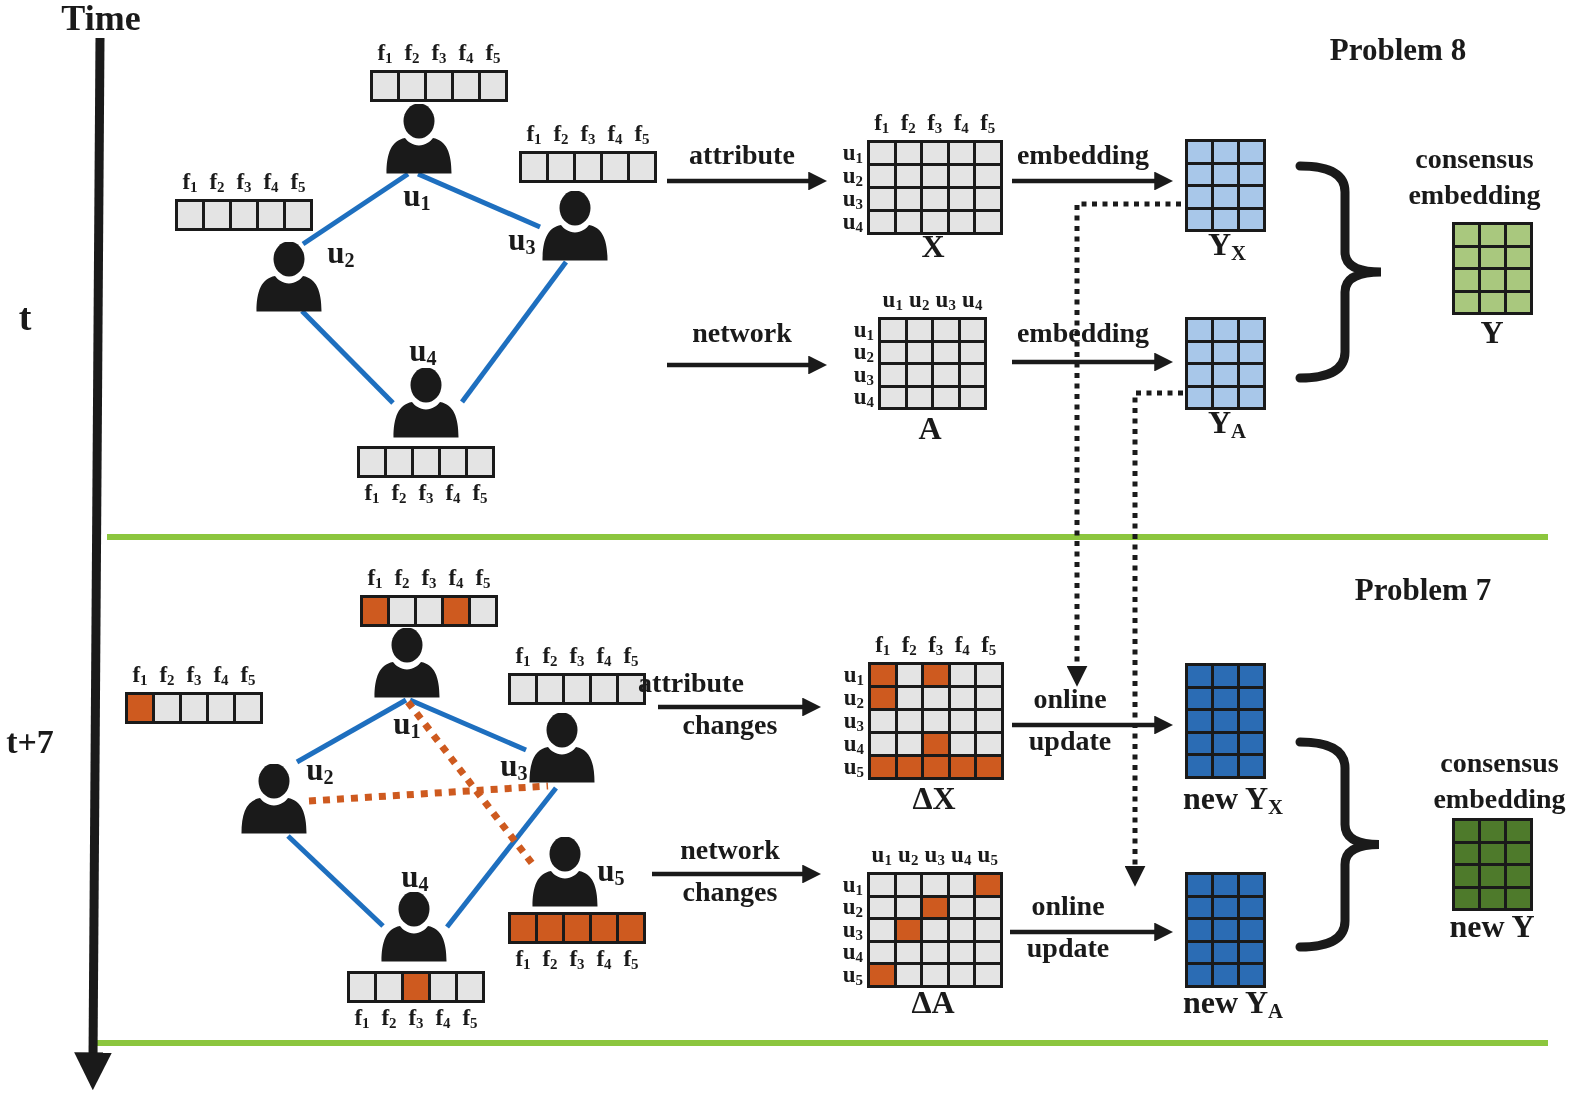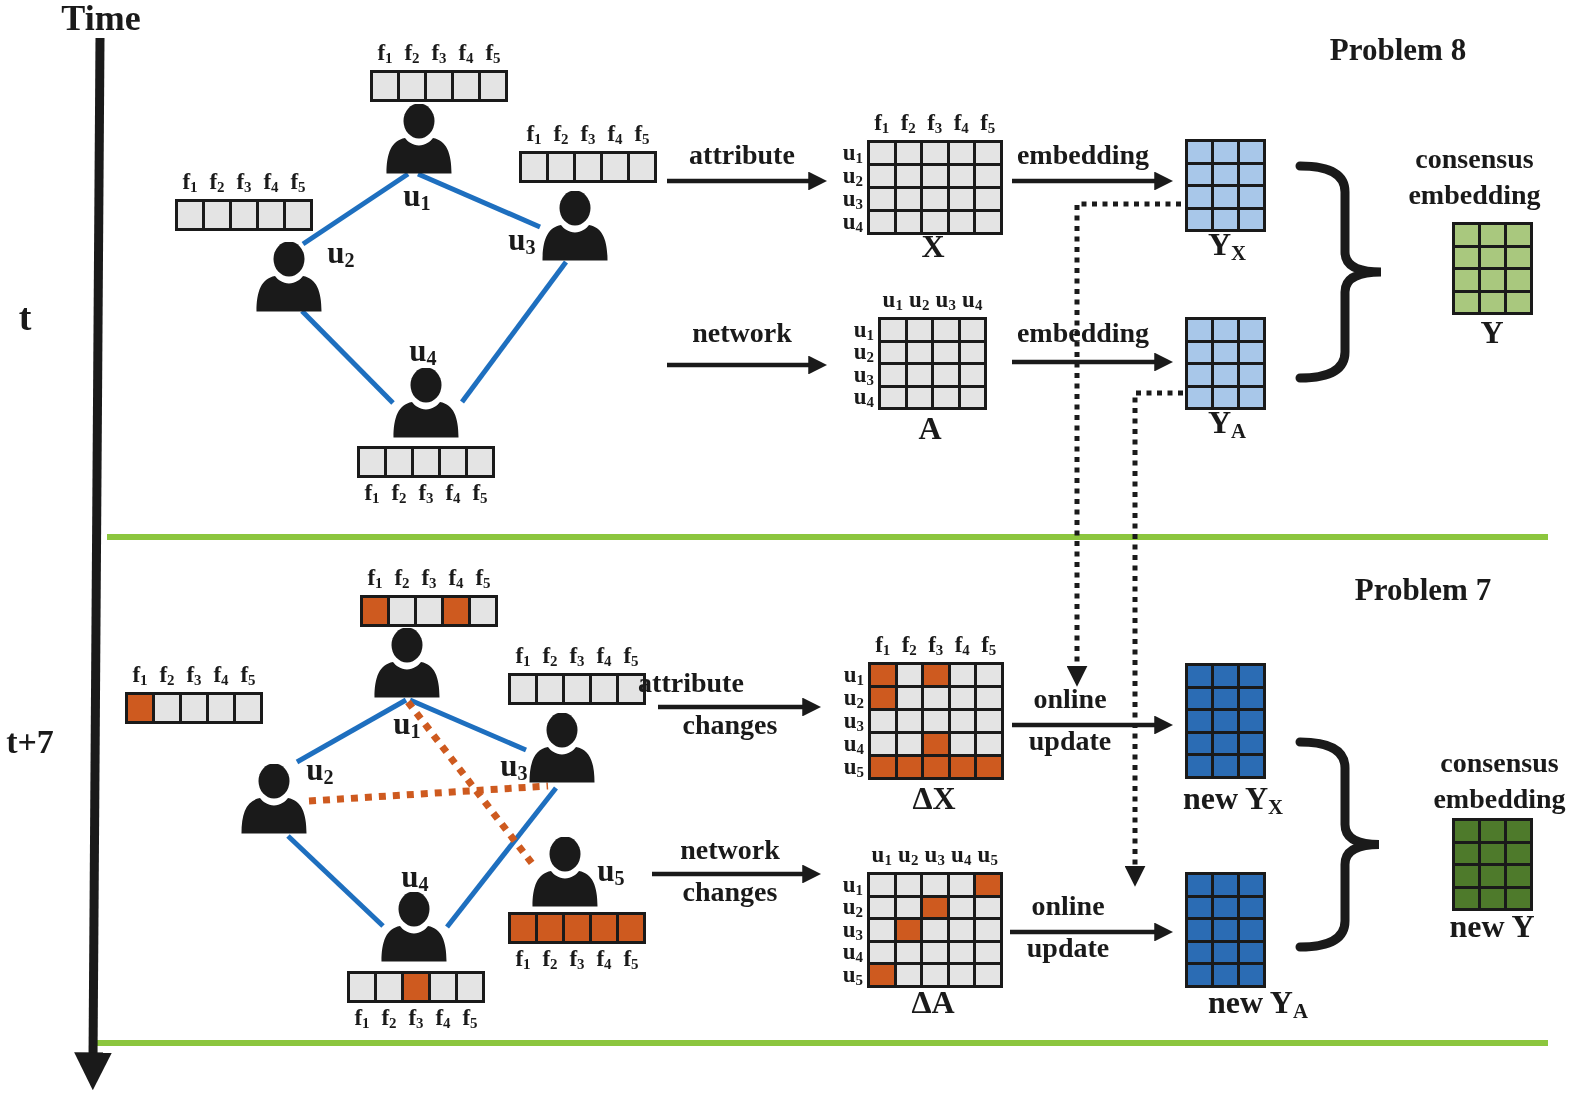--- a/index.html
+++ b/index.html
@@ -440,21 +440,21 @@
     <div class="txt" style="left: 1392px; top: 180px; width: 165px; font-size: 28px; text-align: center;">embedding</div>
     <div class="txt" style="left: 1412px; top: 748px; width: 175px; font-size: 28px; text-align: center;">consensus</div>
     <div class="txt" style="left: 1412px; top: 784px; width: 175px; font-size: 28px; text-align: center;">embedding</div>
     <div class="txt" style="left: 893px; top: 230px; width: 80px; font-size: 32px; text-align: center;">X</div>
     <div class="txt" style="left: 890px; top: 412px; width: 80px; font-size: 32px; text-align: center;">A</div>
     <div class="txt" style="left: 894px; top: 782px; width: 80px; font-size: 32px; text-align: center;">ΔX</div>
     <div class="txt" style="left: 893px; top: 986px; width: 80px; font-size: 32px; text-align: center;">ΔA</div>
     <div class="txt" style="left: 1187px; top: 228px; width: 80px; font-size: 32px; text-align: center;">Y<sub>X</sub></div>
     <div class="txt" style="left: 1187px; top: 406px; width: 80px; font-size: 32px; text-align: center;">Y<sub>A</sub></div>
     <div class="txt" style="left: 1158px; top: 782px; width: 150px; font-size: 32px; text-align: center;">new Y<sub>X</sub></div>
-    <div class="txt" style="left: 1158px; top: 986px; width: 150px; font-size: 32px; text-align: right;">new Y<sub>A</sub></div>
+    <div class="txt" style="left: 1158px; top: 986px; width: 150px; font-size: 32px; text-align: center;">new Y<sub>A</sub></div>
     <div class="txt" style="left: 1452px; top: 316px; width: 80px; font-size: 32px; text-align: center;">Y</div>
     <div class="txt" style="left: 1432px; top: 910px; width: 120px; font-size: 32px; text-align: center;">new Y</div>
     <div class="txt" style="left: 392px; top: 180px; width: 50px; font-size: 31px; text-align: center;">u<sub>1</sub></div>
     <div class="txt" style="left: 316px; top: 237px; width: 50px; font-size: 31px; text-align: center;">u<sub>2</sub></div>
     <div class="txt" style="left: 497px; top: 224px; width: 50px; font-size: 31px; text-align: center;">u<sub>3</sub></div>
     <div class="txt" style="left: 398px; top: 335px; width: 50px; font-size: 31px; text-align: center;">u<sub>4</sub></div>
     <div class="txt" style="left: 382px; top: 708px; width: 50px; font-size: 31px; text-align: center;">u<sub>1</sub></div>
     <div class="txt" style="left: 295px; top: 754px; width: 50px; font-size: 31px; text-align: center;">u<sub>2</sub></div>
     <div class="txt" style="left: 489px; top: 750px; width: 50px; font-size: 31px; text-align: center;">u<sub>3</sub></div>
     <div class="txt" style="left: 390px; top: 861px; width: 50px; font-size: 31px; text-align: center;">u<sub>4</sub></div>

